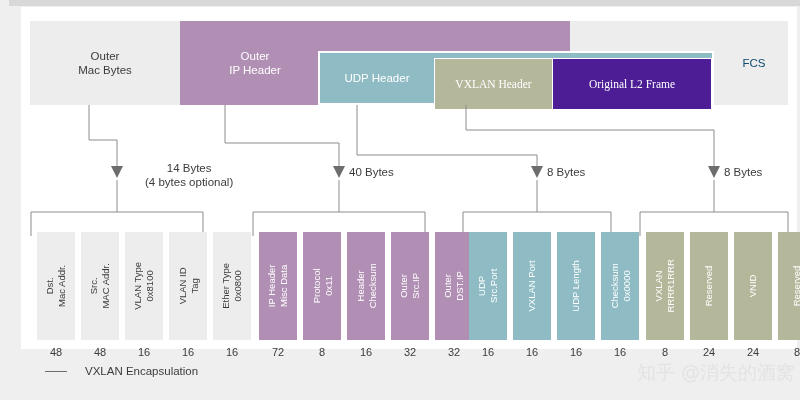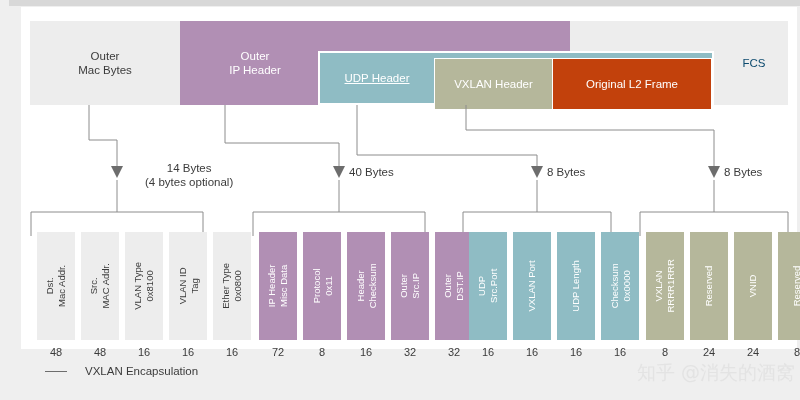--- a/index.html
+++ b/index.html
@@ -20,26 +20,26 @@
   .seg{position:absolute;top:0;display:flex;align-items:center;justify-content:center;text-align:center;}
   .seg .lbl{line-height:1.25;font-size:11.5px;}
 
   .seg-mac{left:0;width:150px;height:84px;color:#3b3b3b;}
   .seg-ip{left:150px;width:390px;height:84px;background:#b18fb4;color:#ffffff;}
   .seg-fcs{left:690px;width:68px;height:84px;color:#0c4a6e;}
 
   .udpbox{position:absolute;left:288px;top:30px;width:396px;height:54px;
           background:#8fbcc4;border:2px solid #ffffff;box-sizing:border-box;}
   .udplabel{position:absolute;left:0;top:0;width:114px;height:50px;
-            display:flex;align-items:center;justify-content:center;color:#ffffff;font-size:11.5px;text-decoration:underline;}
+            display:flex;align-items:center;justify-content:center;color:#ffffff;font-size:11.5px;}
   .innerbox{position:absolute;left:114px;top:5px;width:278px;height:52px;
-            border:1.5px solid #ffffff;box-sizing:border-box;display:flex;}
+            border:1.5px solid #ffffff;box-sizing:border-box;display:flex;font-family:Liberation Serif, serif;}
   .vxh{width:118px;background:#b5b79b;display:flex;align-items:center;justify-content:center;
        color:#ffffff;font-size:11.5px;border-right:1.5px solid #ffffff;box-sizing:border-box;}
-  .l2f{flex:1;background:#c2410c;display:flex;align-items:center;justify-content:center;
+  .l2f{flex:1;background:#4c1d95;display:flex;align-items:center;justify-content:center;
        color:#ffffff;font-size:11.5px;}
 
   
   .conn{position:absolute;left:0;top:0;width:800px;height:400px;pointer-events:none;}
 
   
   .bytelab{position:absolute;font-size:11.5px;color:#3b3b3b;line-height:1.25;text-align:center;}
 
   
   .group{position:absolute;}

